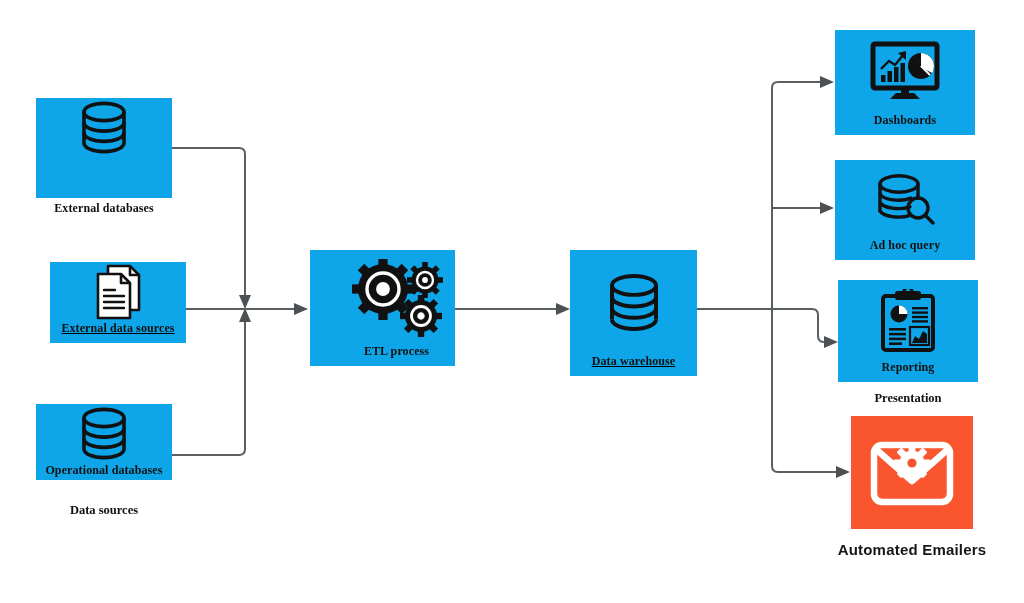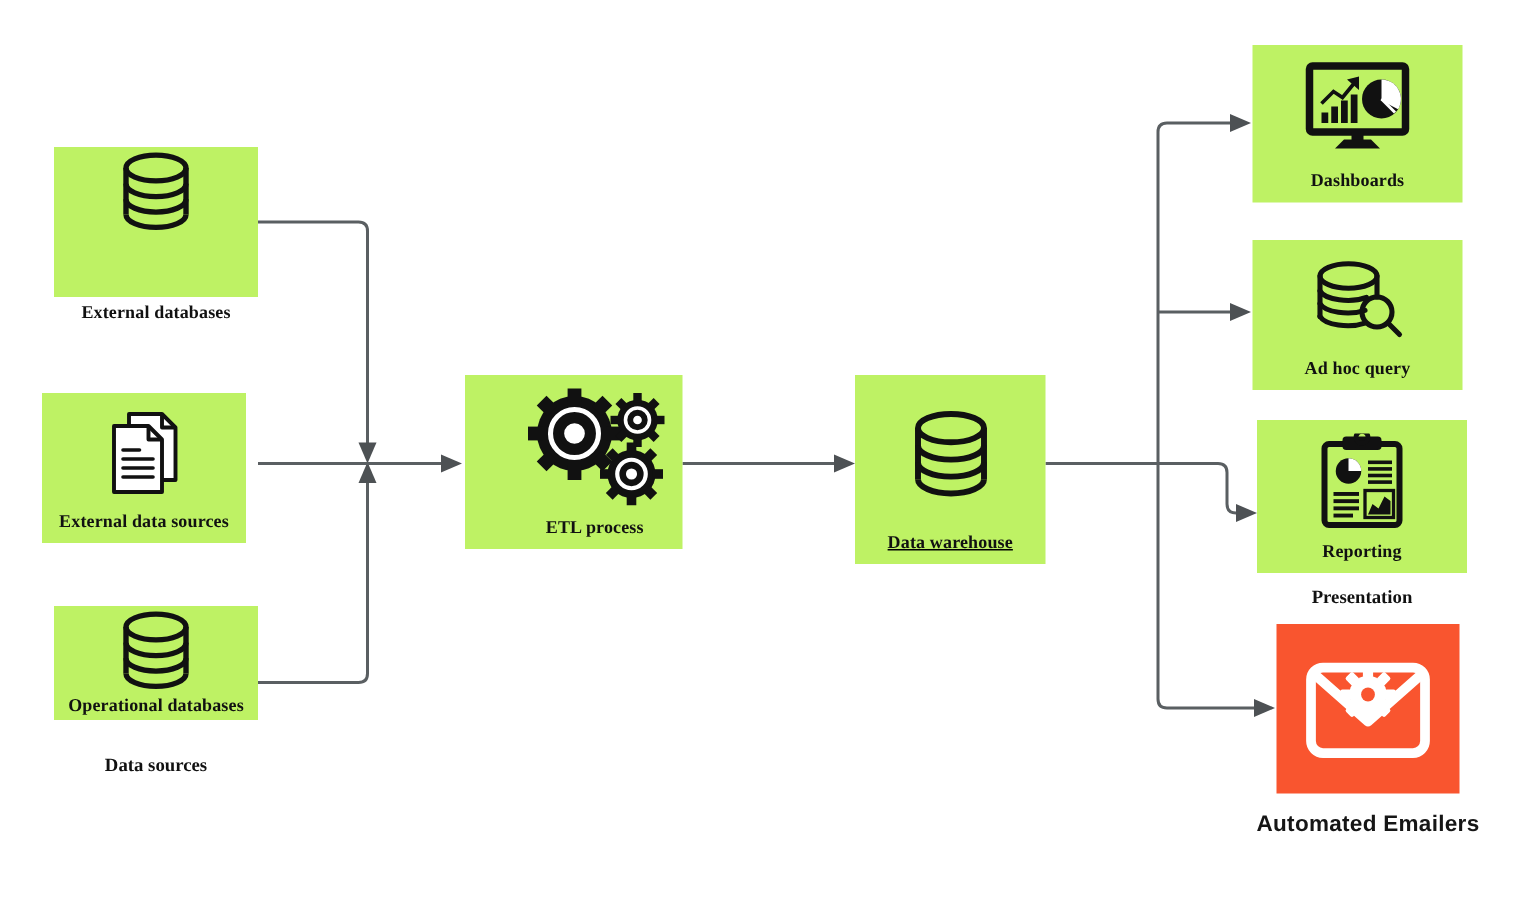--- a/index.html
+++ b/index.html
@@ -15,21 +15,21 @@
     position: relative;
     width: 1024px;
     height: 603px;
     background: #ffffff;
     overflow: hidden;
   }
   
   .node {
     position: absolute;
     box-sizing: border-box;
-    background: #bef264;
+    background: #0ea5e9;
     display: flex;
     flex-direction: column;
     align-items: center;
     justify-content: flex-start;
   }
   .node .icon-wrap {
     flex: 1 1 auto;
     display: flex;
     align-items: center;
     justify-content: center;
@@ -155,21 +155,21 @@
           <path d="M48,14 L48,45"></path>
           <path d="M8,45 a20,8.6 0 0 0 40,0"></path>
           <path d="M8,24.5 a20,8.6 0 0 0 40,0"></path>
           <path d="M8,34.8 a20,8.6 0 0 0 40,0"></path>
         </g>
       </svg>
     </div>
     <div class="node-label">External databases</div>
   </div>
 
-  <div class="node" style="left:28px; top:262px; width:136px; height:100px;">
+  <div class="node" style="left:50px; top:262px; width:136px; height:81px;text-decoration:underline;">
     <div class="icon-wrap">
       <svg width="56" height="60" viewBox="0 0 56 60" aria-hidden="true">
         <g fill="#ffffff" stroke="#111111" stroke-width="2.6" stroke-linejoin="round">
           <path d="M18,4 L40,4 L49,13 L49,48 L18,48 Z"></path>
           <path d="M40,4 L40,13 L49,13" fill="none"></path>
           <path d="M8,12 L31,12 L40,21 L40,56 L8,56 Z"></path>
           <path d="M31,12 L31,21 L40,21" fill="none"></path>
         </g>
         <g stroke="#111111" stroke-width="2.4" stroke-linecap="round">
           <path d="M14,28 L25,28"></path>

